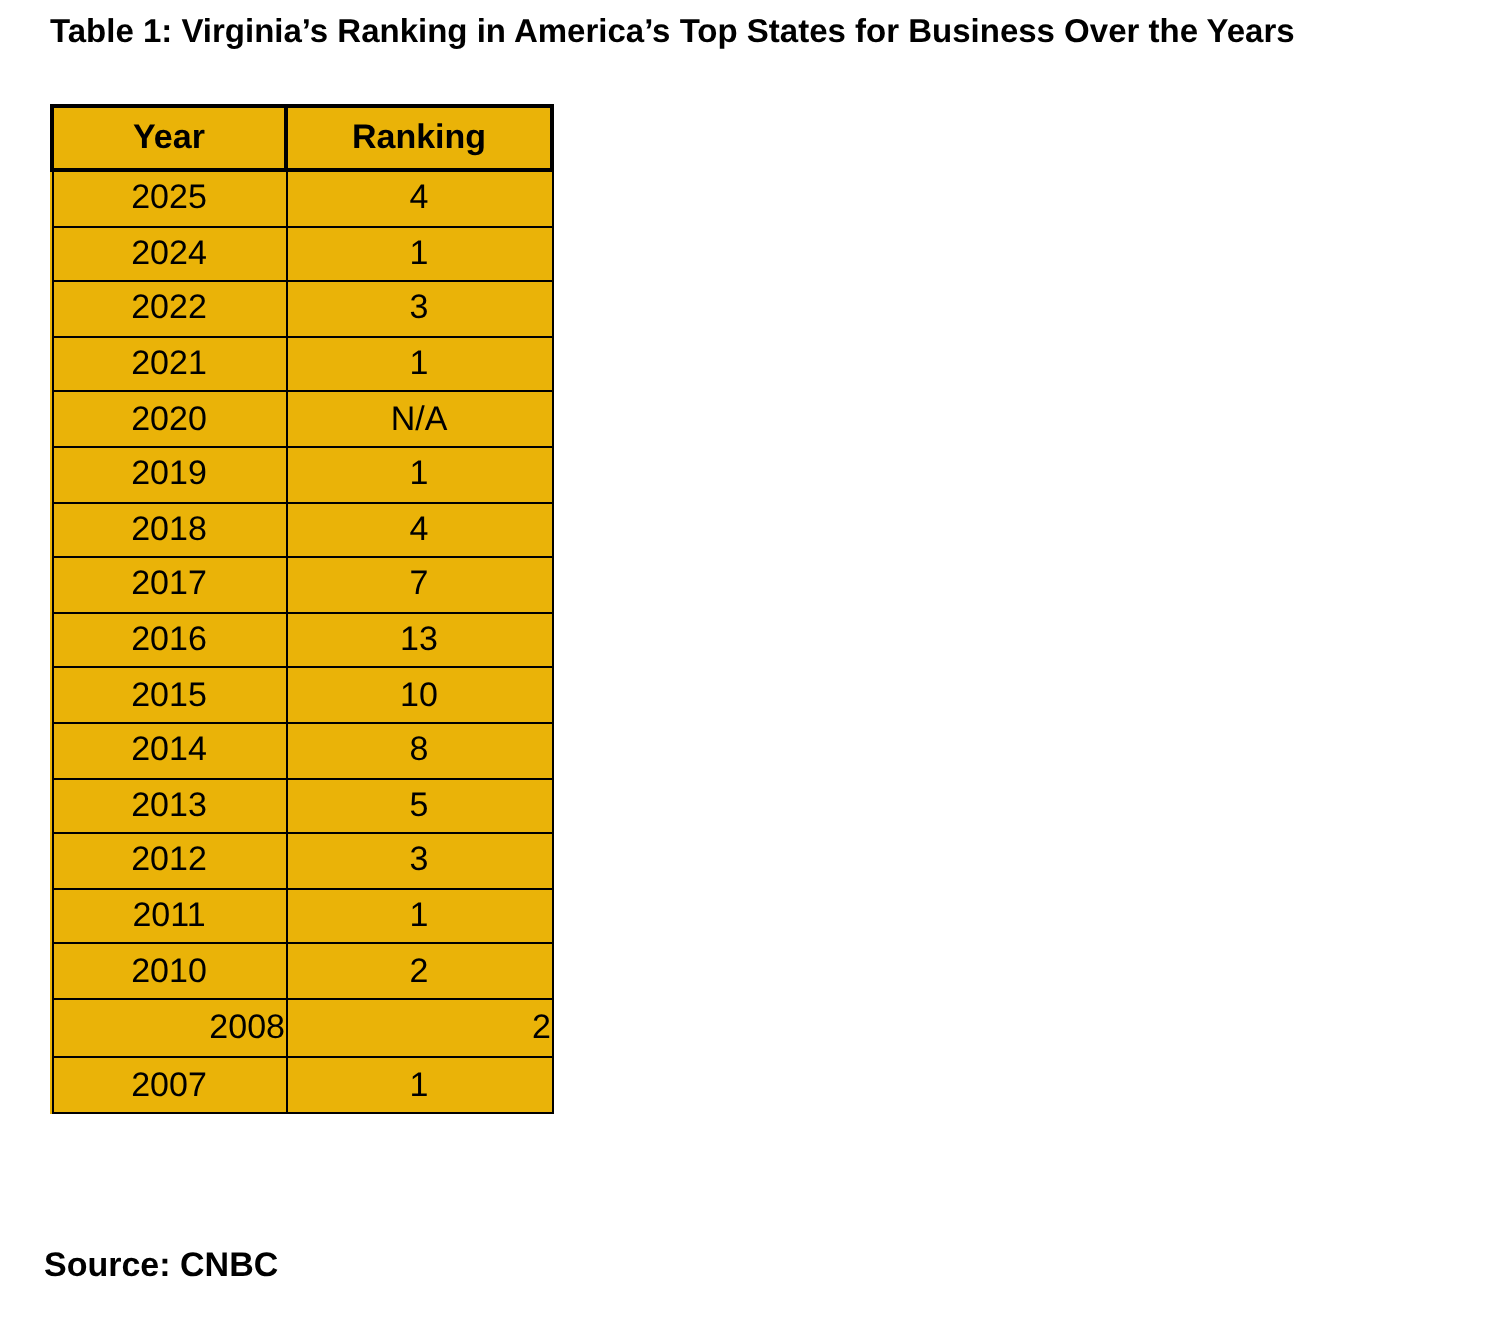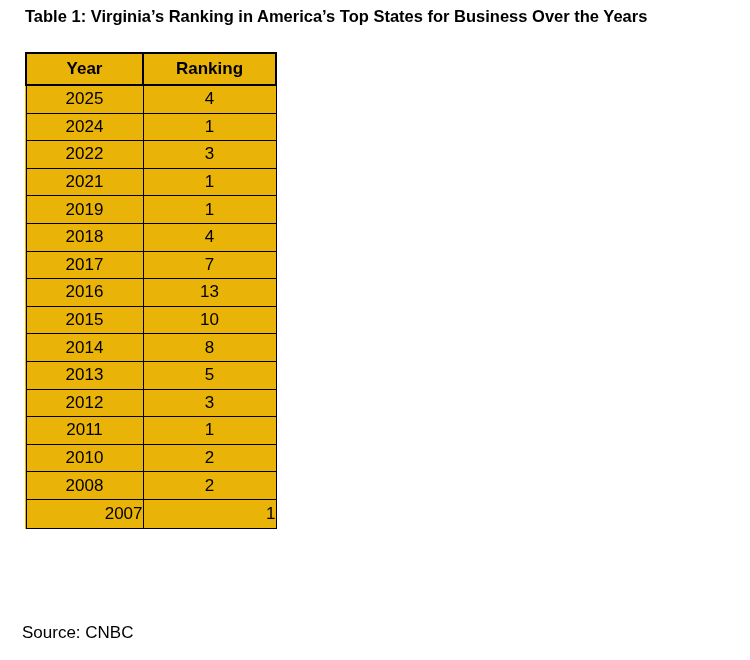--- a/index.html
+++ b/index.html
@@ -57,21 +57,21 @@
   table.ranking-table tbody tr:nth-child(16) td {
     height: 28.5px;
     border-top-width: 1.8px;
     text-align: right;
   }
   .source-note {
     position: absolute;
     left: 22px;
     top: 623px;
     font-size: 17px;
-    font-weight: normal;
+    font-weight: bold;
   }
 </style>
 </head>
 <body>
 
 <div class="page">
 
   <div class="doc-title">Table 1: Virginia’s Ranking in America’s Top States for Business Over the Years</div>
 
   <table class="ranking-table">
@@ -90,20 +90,24 @@
           <td>2024</td>
           <td>1</td>
         </tr>
         <tr>
           <td>2022</td>
           <td>3</td>
         </tr>
         <tr>
           <td>2021</td>
           <td>1</td>
+        </tr>
+        <tr>
+          <td>2020</td>
+          <td>N/A</td>
         </tr>
         <tr>
           <td>2019</td>
           <td>1</td>
         </tr>
         <tr>
           <td>2018</td>
           <td>4</td>
         </tr>
         <tr>

